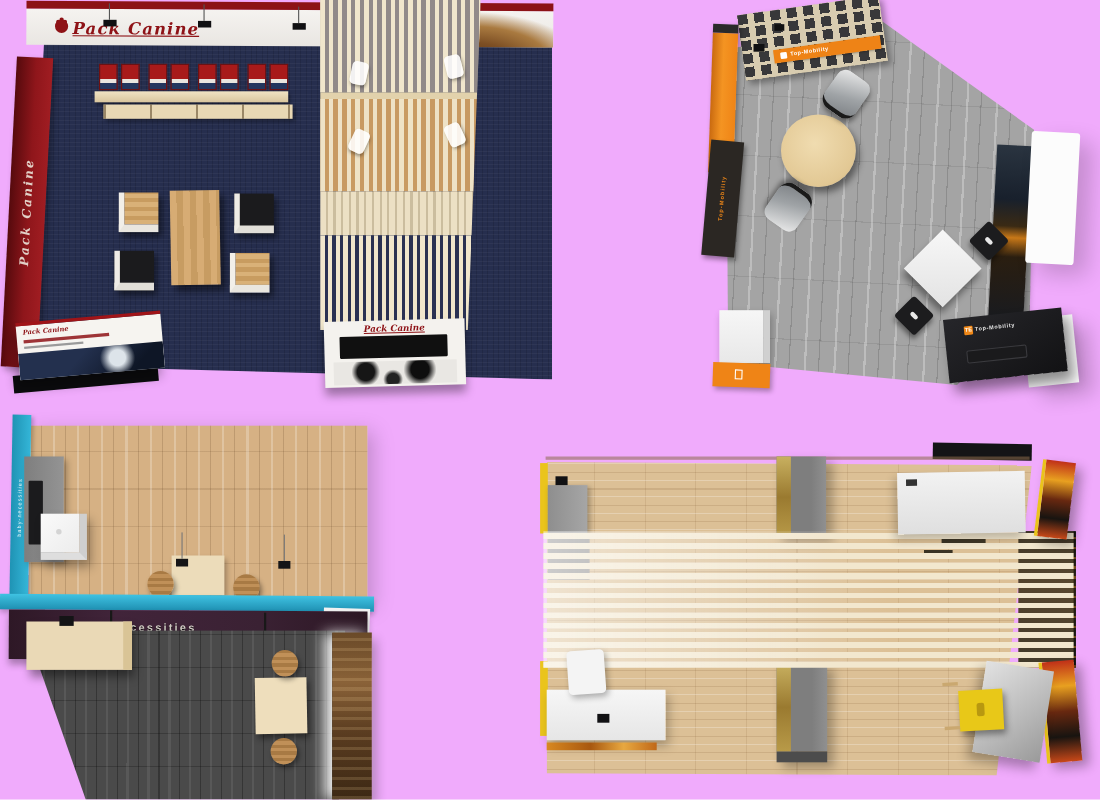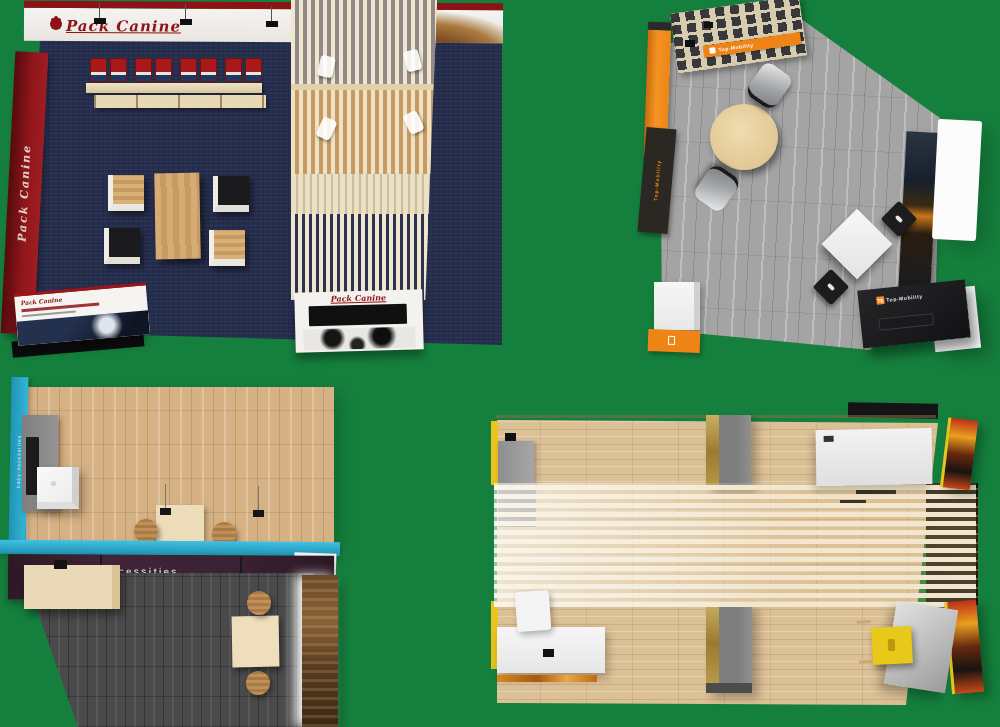--- a/index.html
+++ b/index.html
@@ -1,18 +1,18 @@
 <!DOCTYPE html>
 <html><head>
 <meta charset="utf-8">
 <style>
 *{margin:0;padding:0;box-sizing:border-box}
 html,body{background:#fff}
 body{width:1000px;height:727px;overflow:hidden;font-family:"Liberation Sans",sans-serif}
-#canvas{position:relative;width:1000px;height:727px;background:#15803d;overflow:hidden}
+#canvas{position:relative;width:1000px;height:727px;background:#f0abfc;overflow:hidden}
 .abs{position:absolute}
 .booth{position:absolute}
 .vtext{writing-mode:vertical-rl;transform:rotate(180deg);display:flex;align-items:center;justify-content:center;height:100%;width:100%}
 
 #b1{left:8px;top:0;width:495px;height:362px}
 .b1-floor{left:10px;top:32px;width:484px;height:318px;background-color:#262e4e;
  background-image:repeating-linear-gradient(0deg,rgba(255,255,255,.04) 0 1px,transparent 1px 4px),repeating-linear-gradient(90deg,rgba(0,0,0,.12) 0 1px,transparent 1px 5px);
  clip-path:polygon(22px 8px,484px 10px,484px 313px,6px 300px);filter:drop-shadow(0 7px 7px rgba(0,0,0,.22))}
 .b1-topwall{left:16px;top:2px;width:479px;height:40px;background:linear-gradient(180deg,#f5f3f0,#e9e6e2);border-top:7px solid #8c1216;transform:rotate(.3deg);overflow:hidden}
 .b1-dog{left:212px;top:0;width:267px;height:40px;background:

